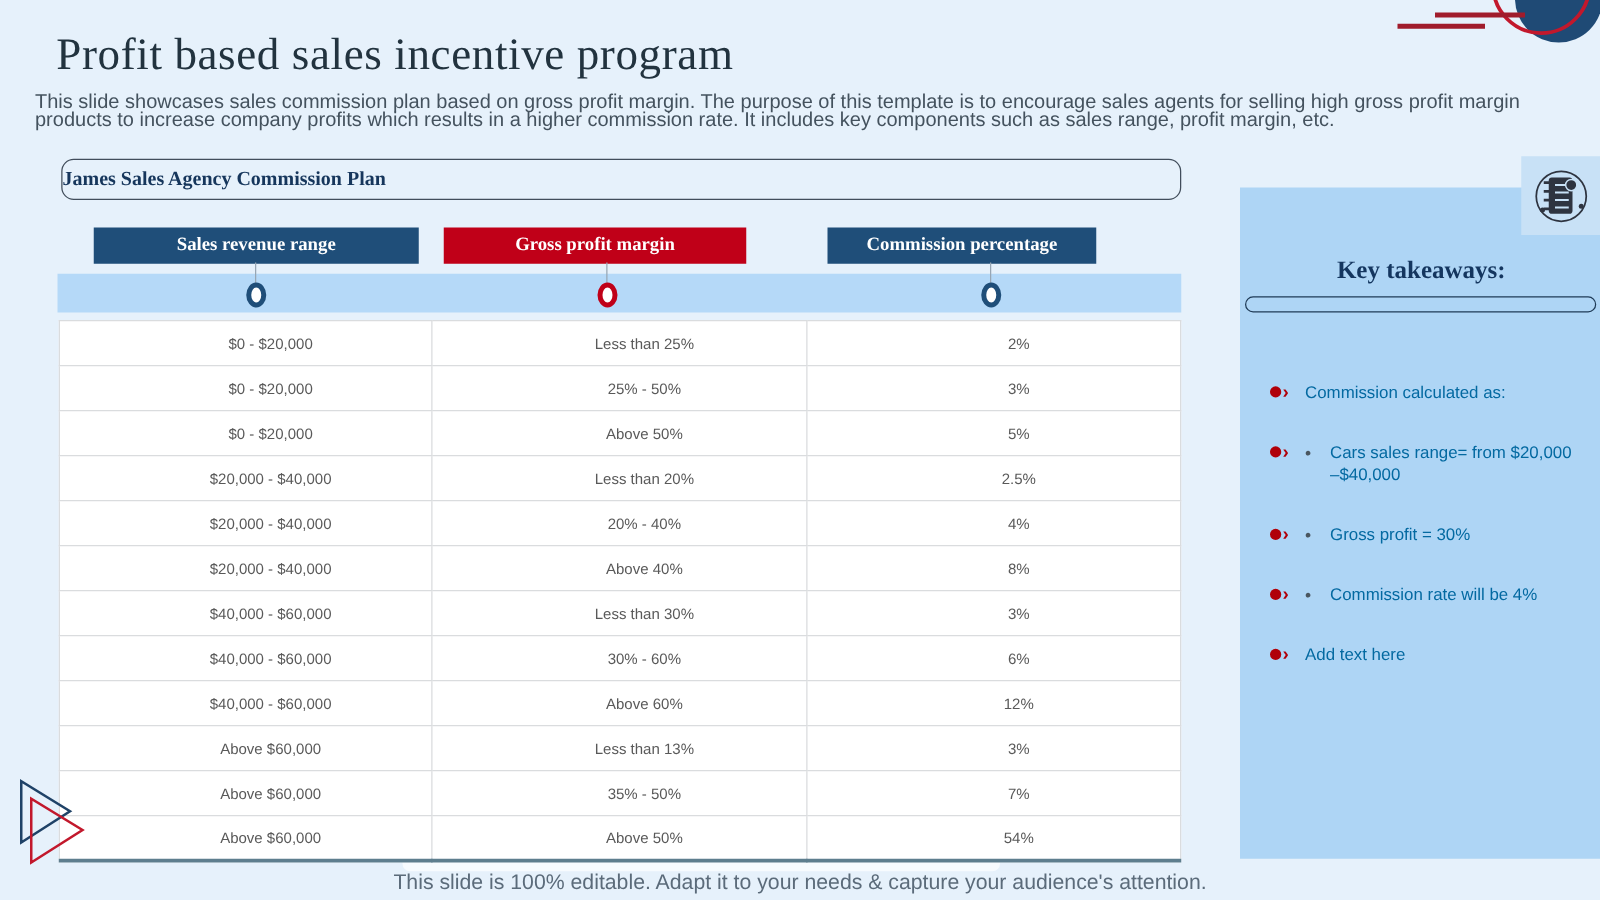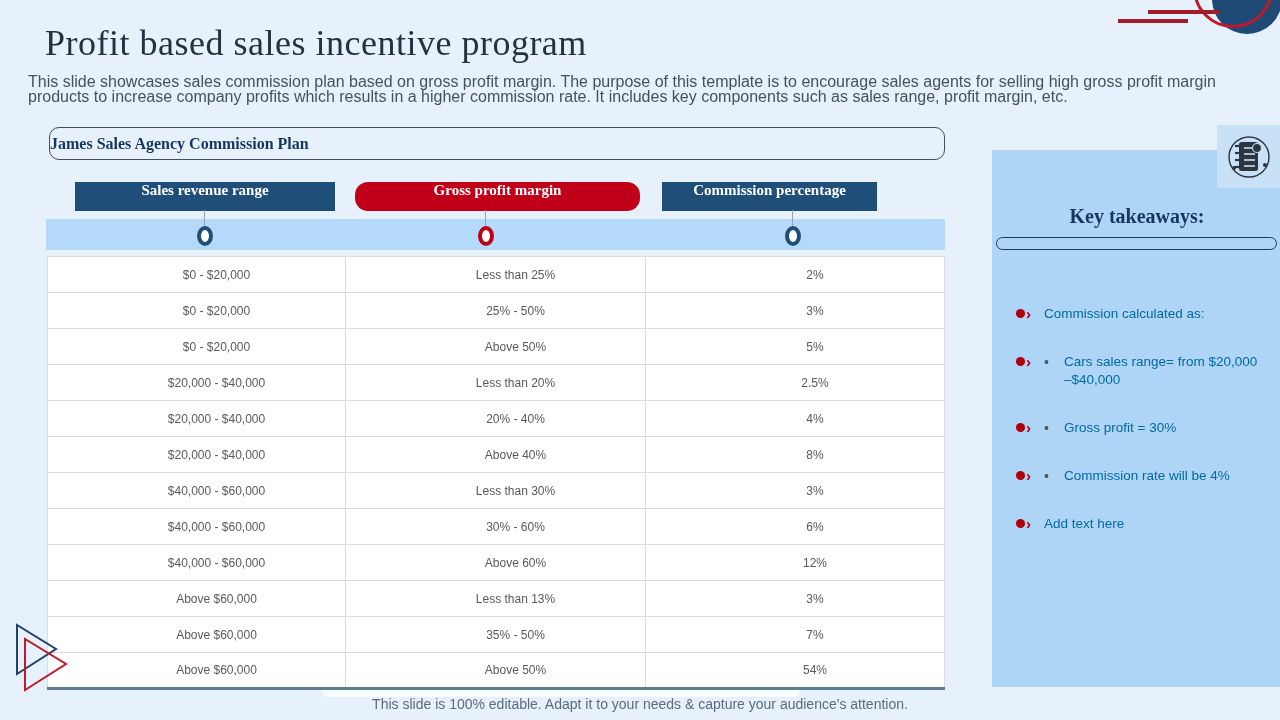--- a/index.html
+++ b/index.html
@@ -41,26 +41,26 @@
     display: flex; align-items: center; justify-content: flex-start;
   }
   .plan-title {
     font-family: "Liberation Serif", serif; font-weight: 700;
     font-size: 16px; color: #16365c;
   }
 
   
   .chip {
     position: absolute; top: 182px; height: 29px;
-    display: flex; align-items: flex-start; justify-content: center;
+    display: flex; align-items: center; justify-content: center;
     color: #ffffff; font-family: "Liberation Serif", serif;
     font-weight: 700; font-size: 15px; z-index: 4;
   }
   .chip-0 { left: 75px;  width: 260px; }
-  .chip-1 { left: 355px; width: 285px; border-radius: 13px; }
+  .chip-1 { left: 355px; width: 242px; }
   .chip-2 { left: 662px; width: 215px; }
 
   .connector { position: absolute; top: 210px; height: 26px; width: 1px; background: #97a6b4; z-index: 4; }
   .conn-0 { left: 204px; } .conn-1 { left: 485px; } .conn-2 { left: 792px; }
 
   .band {
     position: absolute; left: 46px; top: 219px; width: 899px; height: 31px;
     background: #b5d9f8; z-index: 3;
   }
   .ring {
@@ -113,21 +113,21 @@
   .tk-text { font-size: 13.5px; line-height: 18px; color: #0369a1; }
 
   
   .triangles { position: absolute; left: 8px; top: 616px; z-index: 6; }
   .footer-strip {
     position: absolute; left: 322px; top: 688px; width: 478px; height: 9px;
     background: #f7fbfe; border-radius: 0 0 6px 6px; z-index: 1;
   }
   .footer-note {
     position: absolute; left: 0; top: 696px; width: 100%;
-    text-align: center; font-size: 14px; color: #5b6b7a; z-index: 2;
+    text-align: center; font-size: 17px; color: #5b6b7a; z-index: 2;
   }
 </style>
 </head>
 <body>
 
 <div class="slide">
 
   <div class="decor-semi-navy"></div>
   <div class="decor-circle-red"></div>
   <div class="decor-line1"></div>

